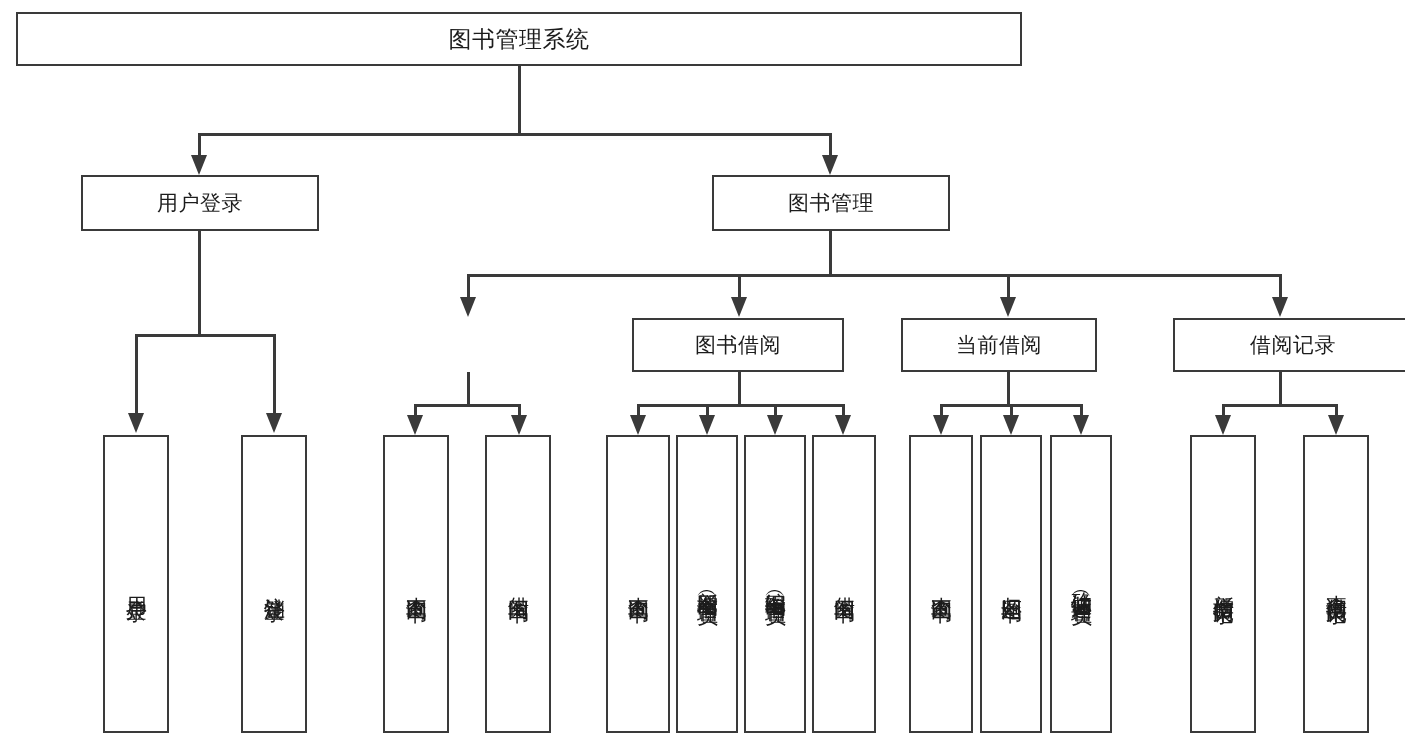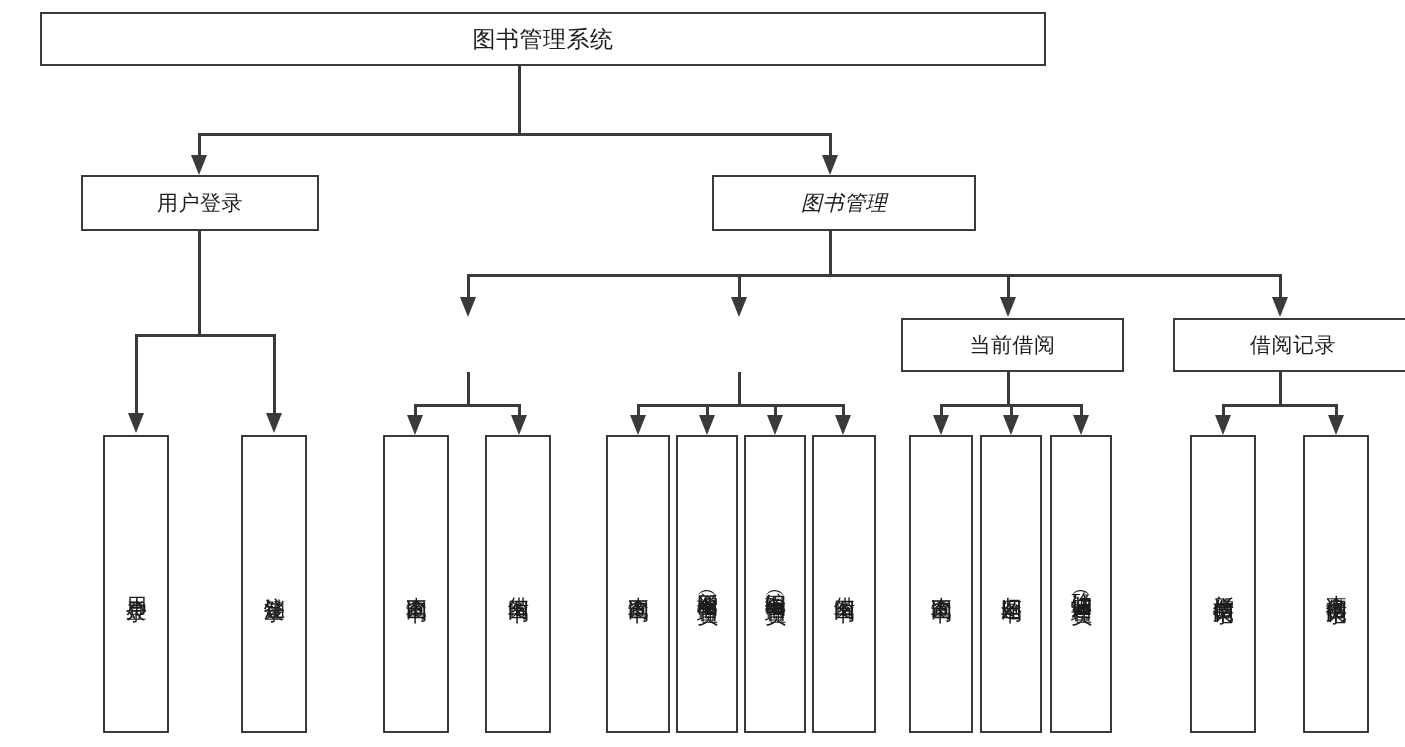--- a/index.html
+++ b/index.html
@@ -25,21 +25,20 @@
     background: #ffffff;
     border: 2.5px solid #3a3a3a;
     display: flex;
     align-items: center;
     justify-content: center;
     color: #1c1c1c;
     letter-spacing: 0.5px;
   }
   .node.root {
     font-size: 23px;
-    margin-left: 24px;
   }
   .node.branch {
     font-size: 21px;
   }
   
   .node.leaf {
     font-size: 21px;
     align-items: center;
     justify-content: center;
     padding: 4px 0;
@@ -98,21 +97,21 @@
   <div class="hline" style="left:198px; top:133px; width:633px;"></div>
   <div class="vline" style="left:198px; top:133px; height:26px;"></div>
   <div class="arrow" style="left:191px; top:155px;"></div>
   <div class="vline" style="left:829px; top:133px; height:26px;"></div>
   <div class="arrow" style="left:822px; top:155px;"></div>
 
   <div class="node branch" style="left:81px; top:175px; width:238px; height:56px;">
     <span>用户登录</span>
   </div>
 
-  <div class="node branch" style="left:712px; top:175px; width:264px; height:56px;font-style:italic;">
+  <div class="node branch" style="left:712px; top:175px; width:238px; height:56px;">
     <span>图书管理</span>
   </div>
 
   <div class="vline" style="left:198px; top:231px; height:104px;"></div>
   <div class="hline" style="left:135px; top:334px; width:141px;"></div>
   <div class="vline" style="left:135px; top:334px; height:82px;"></div>
   <div class="arrow" style="left:128px; top:413px;"></div>
   <div class="vline" style="left:273px; top:334px; height:82px;"></div>
   <div class="arrow" style="left:266px; top:413px;"></div>
 
@@ -120,21 +119,24 @@
   <div class="hline" style="left:467px; top:274px; width:812px;"></div>
   <div class="vline" style="left:467px; top:274px; height:26px;"></div>
   <div class="arrow" style="left:460px; top:297px;"></div>
   <div class="vline" style="left:738px; top:274px; height:26px;"></div>
   <div class="arrow" style="left:731px; top:297px;"></div>
   <div class="vline" style="left:1007px; top:274px; height:26px;"></div>
   <div class="arrow" style="left:1000px; top:297px;"></div>
   <div class="vline" style="left:1279px; top:274px; height:26px;"></div>
   <div class="arrow" style="left:1272px; top:297px;"></div>
 
-  <div class="node branch" style="left:901px; top:318px; width:223px; height:54px;">
+  <div class="node branch" style="left:632px; top:318px; width:212px; height:54px;">
+    <span>图书借阅</span>
+  </div>
+  <div class="node branch" style="left:901px; top:318px; width:196px; height:54px;">
     <span>当前借阅</span>
   </div>
   <div class="node branch" style="left:1173px; top:318px; width:240px; height:54px;">
     <span>借阅记录</span>
   </div>
 
   <div class="vline" style="left:467px; top:372px; height:34px;"></div>
   <div class="hline" style="left:414px; top:404px; width:106px;"></div>
   <div class="vline" style="left:414px; top:404px; height:14px;"></div>
   <div class="arrow" style="left:407px; top:415px;"></div>

